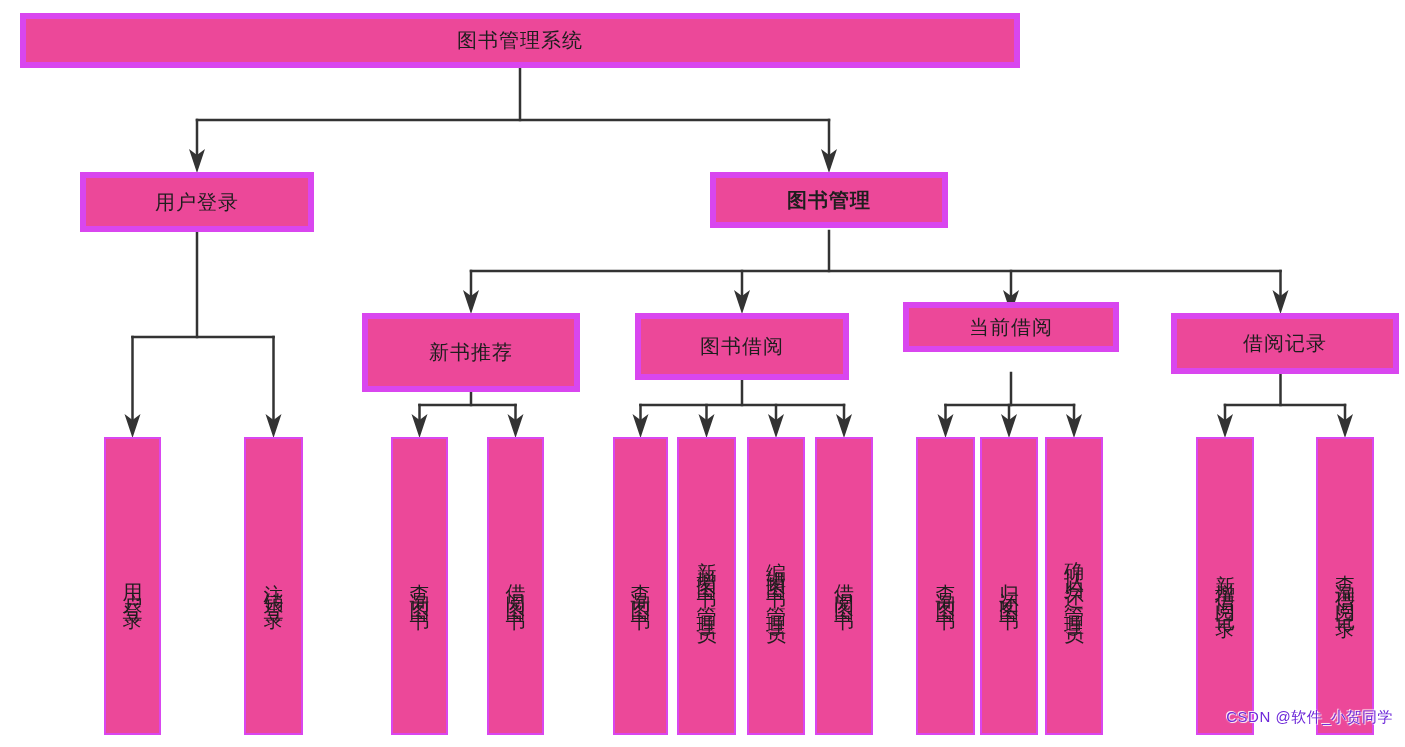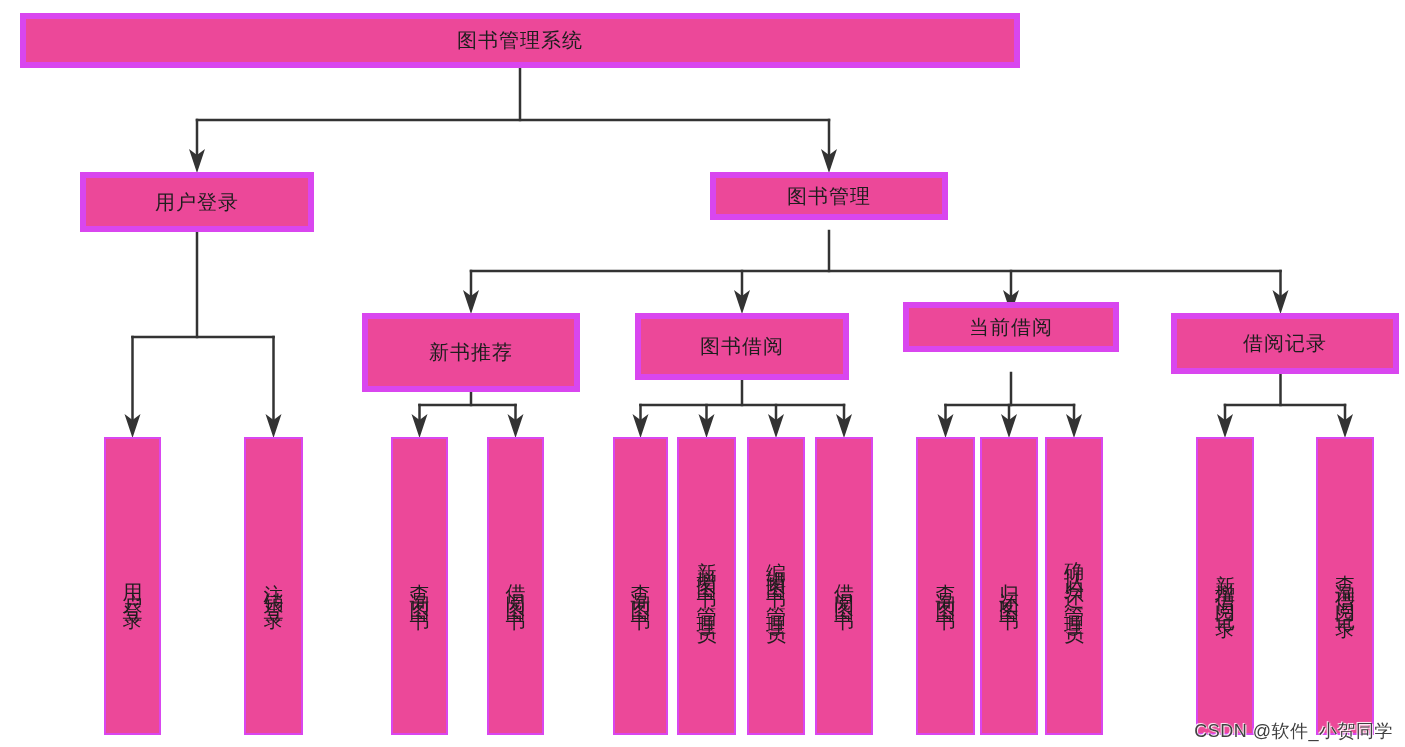--- a/index.html
+++ b/index.html
@@ -46,23 +46,23 @@
     writing-mode: vertical-rl;
     text-orientation: mixed;
     font-size: 20px;
     line-height: 1.05;
     letter-spacing: 9px;
     white-space: nowrap;
   }
   #watermark {
     position: absolute;
     right: 12px;
-    bottom: 4px;
-    font-size: 18px;
-    color: #404040;
+    bottom: 20px;
+    font-size: 15px;
+    color: #6d28d9;
     letter-spacing: 0.5px;
     z-index: 5;
     text-shadow: 0 0 2px #ffffff, 1px 1px 0 rgba(255,255,255,0.85), -1px -1px 0 rgba(255,255,255,0.85);
     white-space: nowrap;
   }
 </style>
 </head>
 <body>
 
 <div id="canvas">
@@ -120,21 +120,21 @@
       <line x1="1345" y1="405" x2="1345" y2="421" stroke="#333333" stroke-width="2.5" stroke-linecap="square"></line>
       <polygon points="1337,414 1345,420 1353,414 1345,438" fill="#333333"></polygon>
     </svg>
   <div id="watermark">CSDN @软件_小贺同学</div>
 <div class="node" style="left: 20px; top: 13px; width: 1000px; height: 55px;">
       <span class="h-label">图书管理系统</span>
     </div>
     <div class="node" style="left: 80px; top: 172px; width: 234px; height: 60px;">
       <span class="h-label">用户登录</span>
     </div>
-    <div class="node" style="left: 710px; top: 172px; width: 238px; height: 48px;">
+    <div class="node" style="left: 710px; top: 172px; width: 238px; height: 56px; font-weight: bold;">
       <span class="h-label">图书管理</span>
     </div>
     <div class="node" style="left: 362px; top: 313px; width: 218px; height: 79px;">
       <span class="h-label">新书推荐</span>
     </div>
     <div class="node" style="left: 635px; top: 313px; width: 214px; height: 67px;">
       <span class="h-label">图书借阅</span>
     </div>
     <div class="node" style="left: 903px; top: 302px; width: 216px; height: 50px;">
       <span class="h-label">当前借阅</span>

